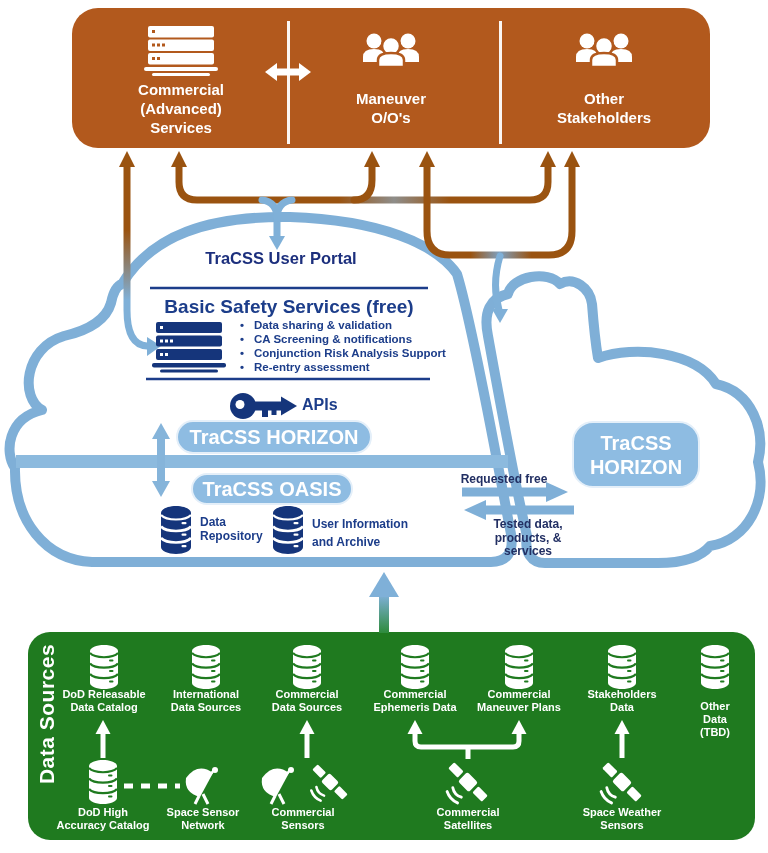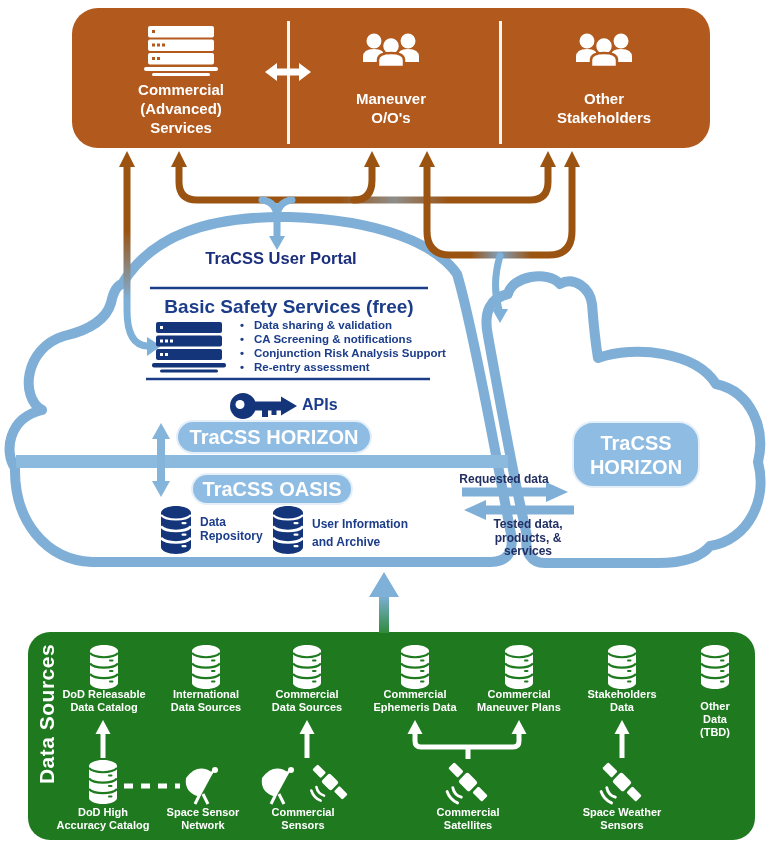--- a/index.html
+++ b/index.html
@@ -286,21 +286,21 @@
   <div class="pill" style="left:176px;top:420px;width:196px;height:34px;border-radius:18px;font-size:20px;">TraCSS HORIZON</div>
   <div class="pill" style="left:191px;top:473px;width:162px;height:32px;border-radius:17px;font-size:20px;">TraCSS OASIS</div>
   <div class="pill" style="left:572px;top:421px;width:128px;height:67px;border-radius:21px;font-size:20px;line-height:24px;">TraCSS
 HORIZON</div>
 
   <div class="lbl-left" style="left:200px;top:515px;font-size:12px;line-height:14px;font-weight:700;color:#1c3d8a;z-index:3;">Data
 Repository</div>
   <div class="lbl-left" style="left:312px;top:515px;font-size:12px;line-height:18px;font-weight:700;color:#1c3d8a;z-index:3;">User Information
 and Archive</div>
 
-  <div class="lbl" style="left:504px;top:472px;font-size:12px;color:#222f63;z-index:3;">Requested data</div>
+  <div class="lbl" style="left:504px;top:472px;font-size:12px;color:#222f63;z-index:3;">Requested free</div>
   <div class="lbl" style="left:528px;top:518px;font-size:12px;line-height:13.5px;color:#222f63;z-index:3;">Tested data,
 products, &amp;
 services</div>
 
   <div class="lbl g-lbl" style="left:104px;top:688px;">DoD Releasable
 Data Catalog</div>
   <div class="lbl g-lbl" style="left:206px;top:688px;">International
 Data Sources</div>
   <div class="lbl g-lbl" style="left:307px;top:688px;">Commercial
 Data Sources</div>

